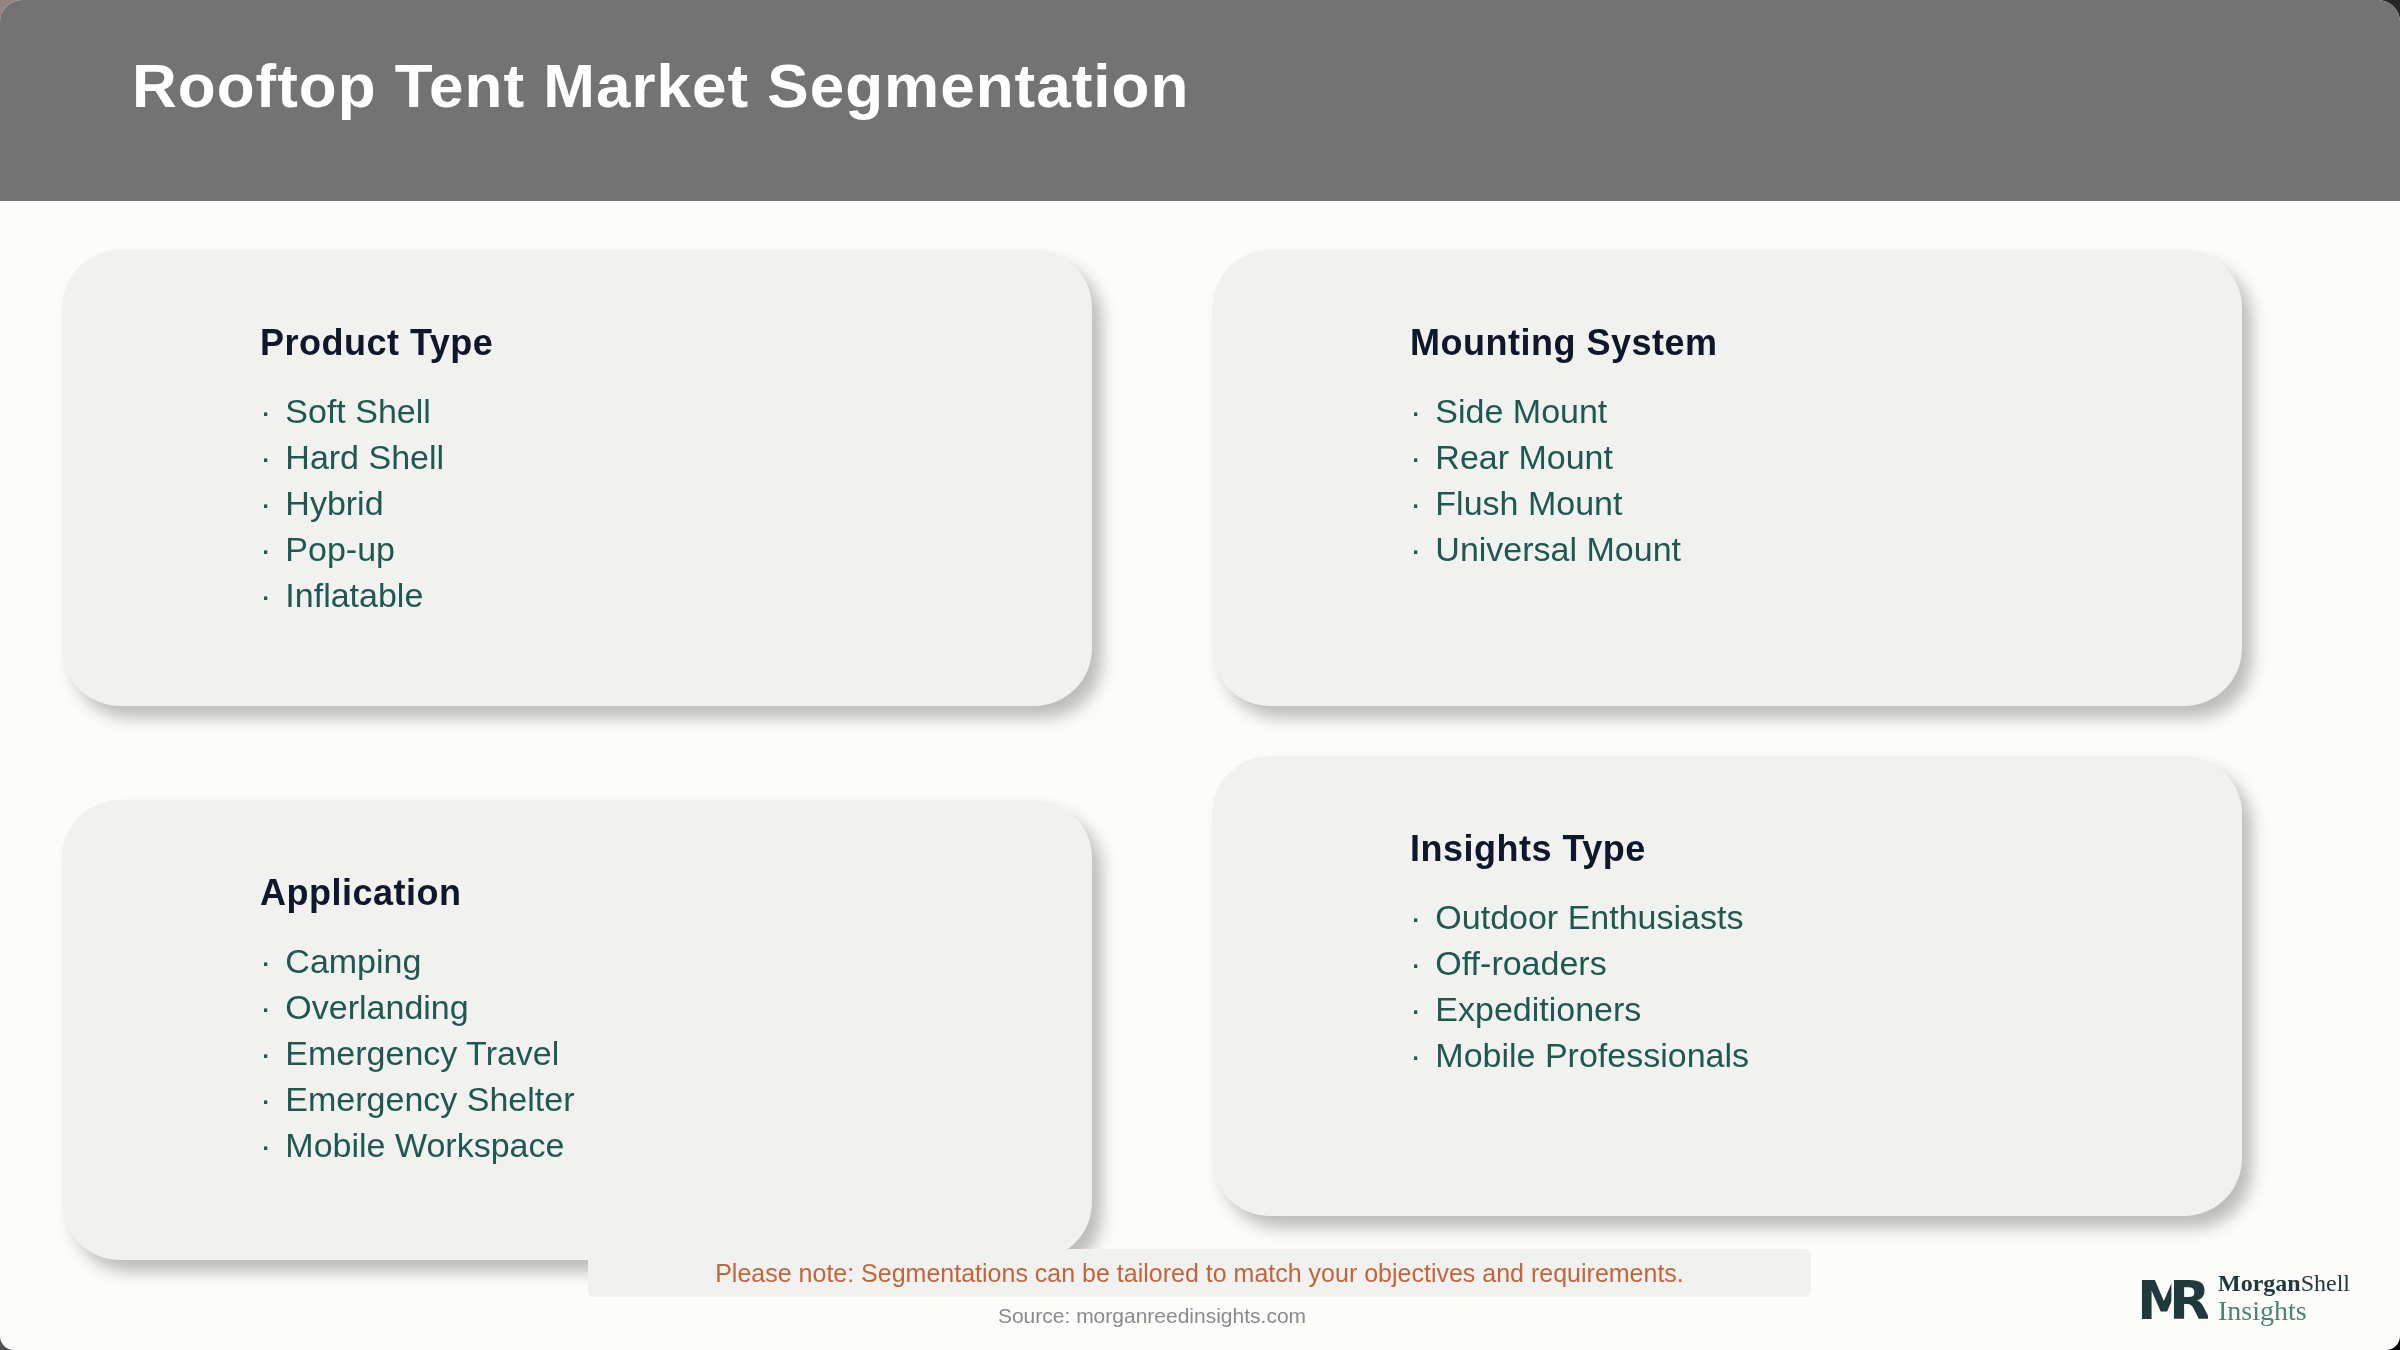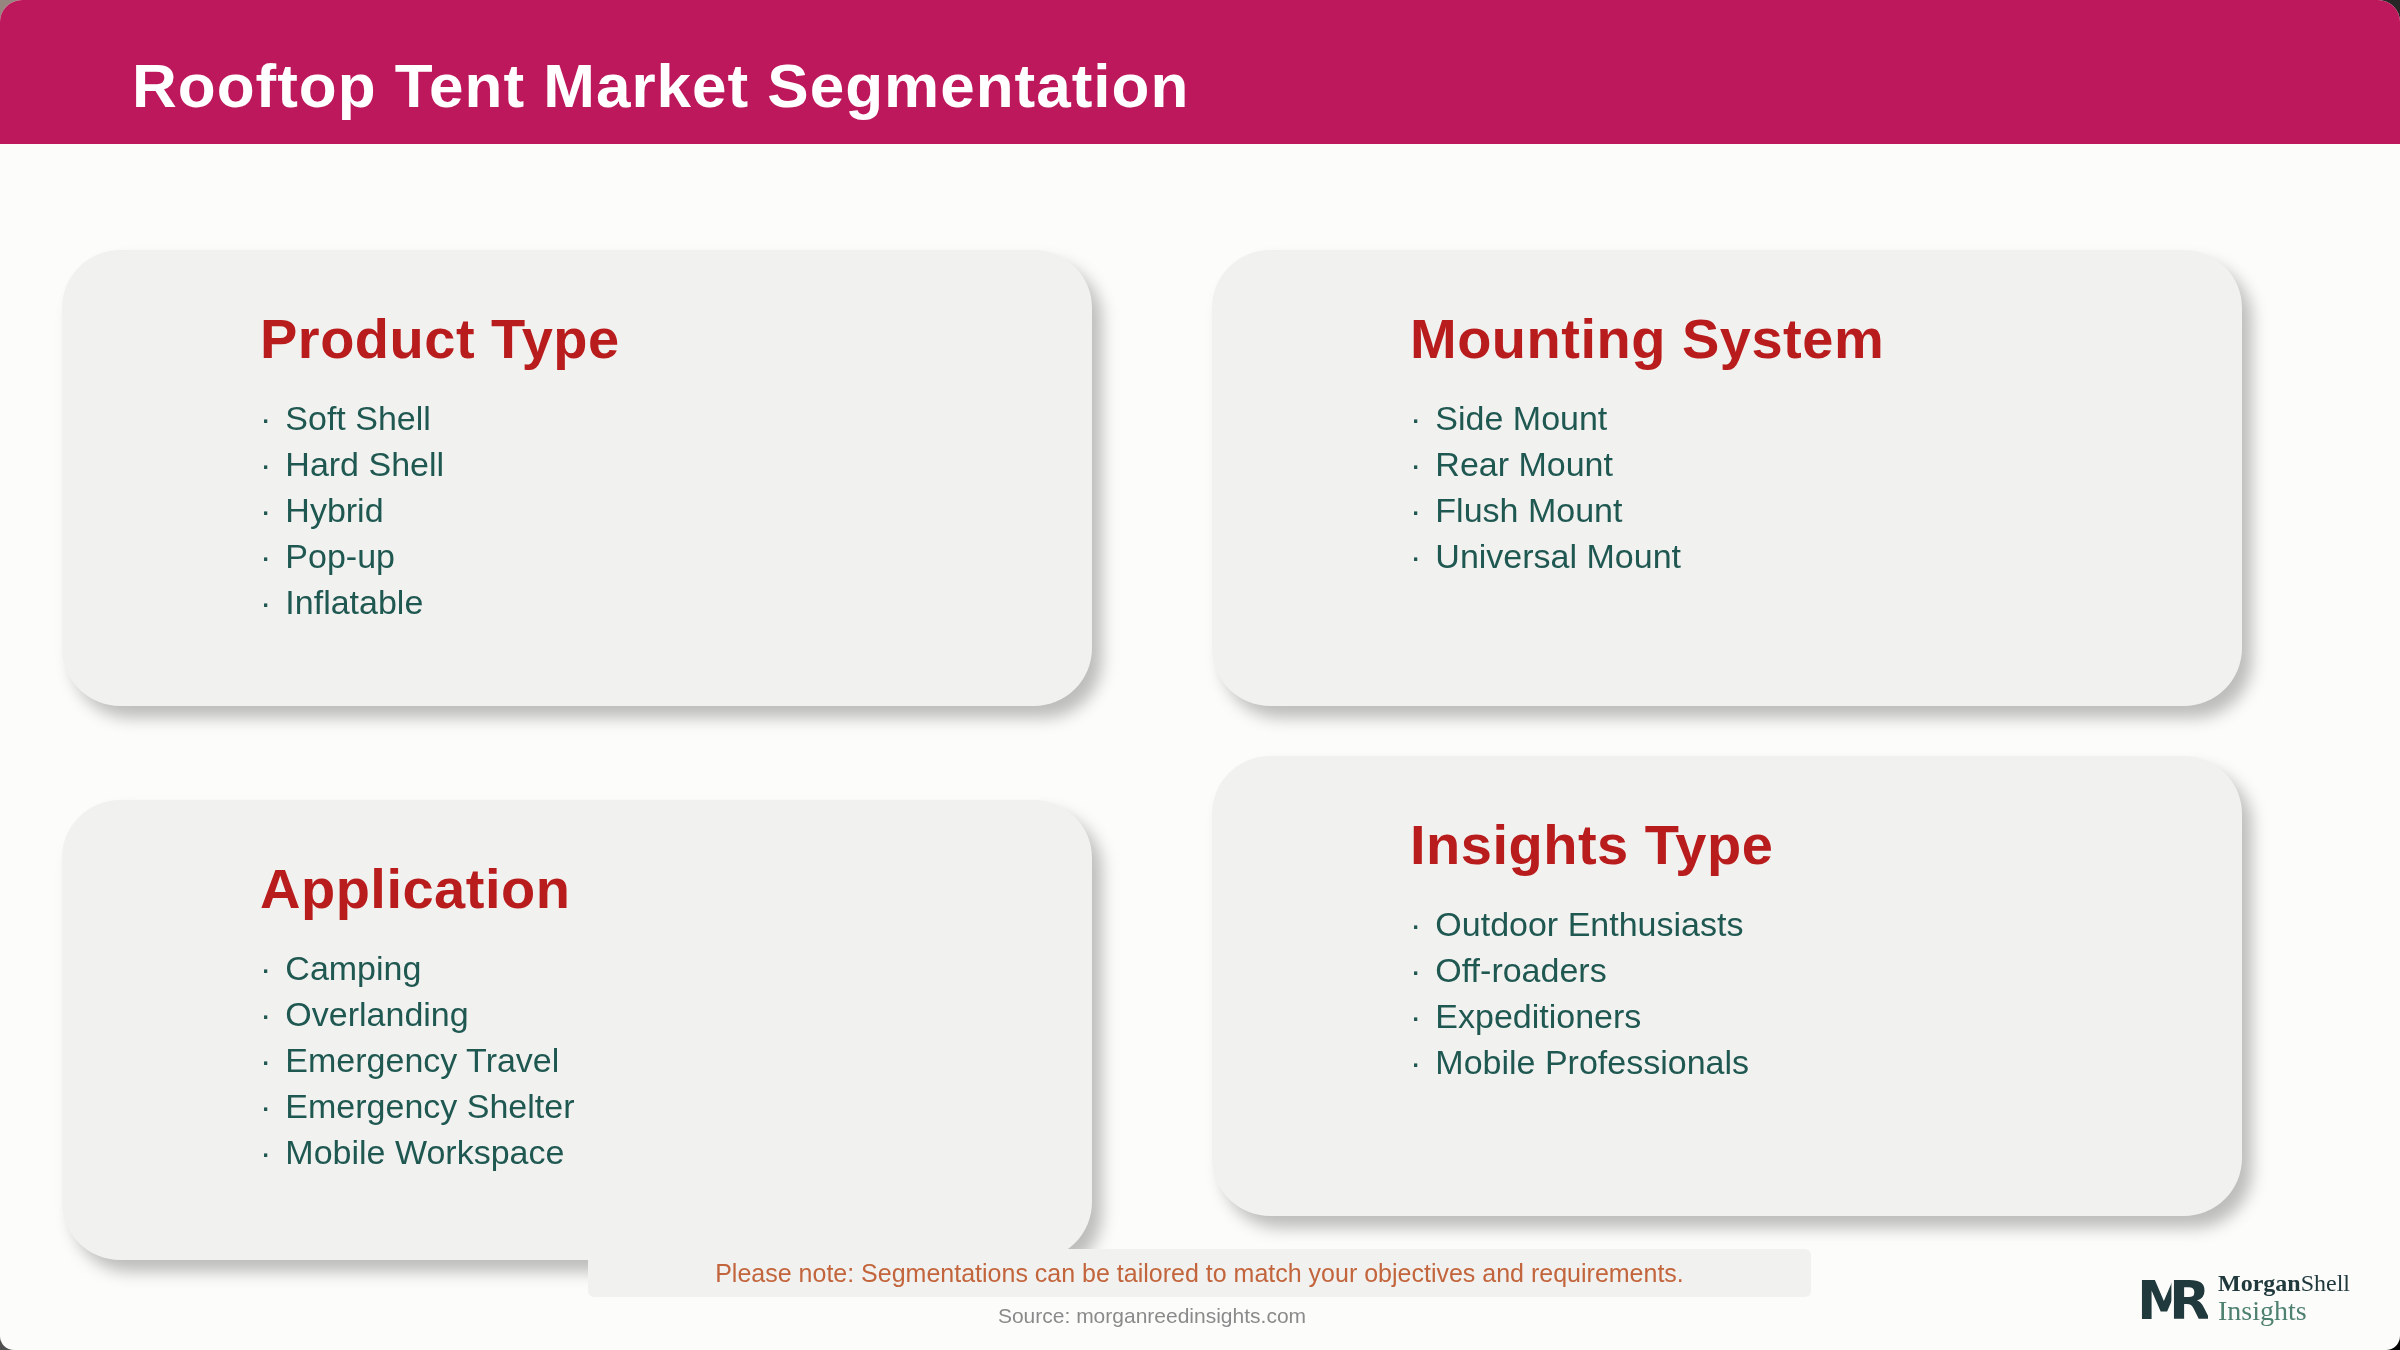--- a/index.html
+++ b/index.html
@@ -14,22 +14,22 @@
   .stage {
     position: absolute;
     inset: 0;
     background: #fcfcfa;
     border-radius: 22px 22px 14px 14px;
     overflow: hidden;
   }
   .header {
     position: absolute;
     top: 0; left: 0; right: 0;
-    height: 144px;
-    background: #be185d;
+    height: 201px;
+    background: #737373;
   }
   .header h1 {
     margin: 0;
     position: absolute;
     left: 132px;
     top: 0;
     line-height: 172px;
     font-size: 62px;
     font-weight: bold;
     letter-spacing: 1px;
@@ -42,25 +42,25 @@
     border-radius: 58px;
     box-shadow: 10px 12px 16px rgba(0,0,0,0.25);
     padding: 56px 60px 0 198px;
     box-sizing: border-box;
   }
   .card-1 { left: 62px;   top: 250px; height: 456px; }
   .card-2 { left: 1212px; top: 250px; height: 456px; }
   .card-3 { left: 62px;   top: 800px; height: 460px; }
   .card-4 { left: 1212px; top: 756px; height: 460px; }
   .card h2 {
-    margin: 0 0 24px 0;
-    font-size: 56px;
+    margin: 16px 0 24px 0;
+    font-size: 36px;
     font-weight: bold;
     letter-spacing: 0.5px;
-    color: #b91c1c;
+    color: #0f172a;
   }
   .items .row {
     display: flex;
     align-items: baseline;
     font-size: 34px;
     line-height: 46px;
     color: #1f5751;
   }
   .items .dot {
     margin-right: 14px;

